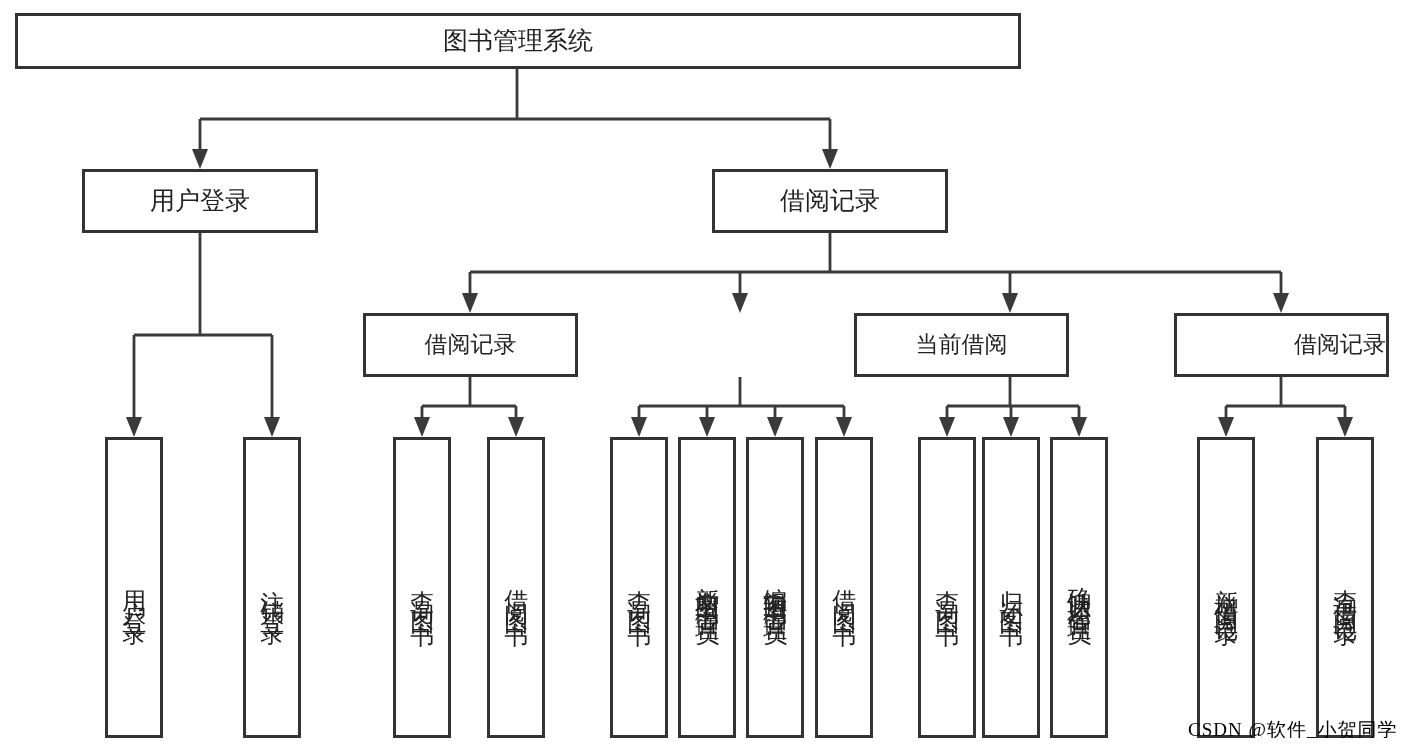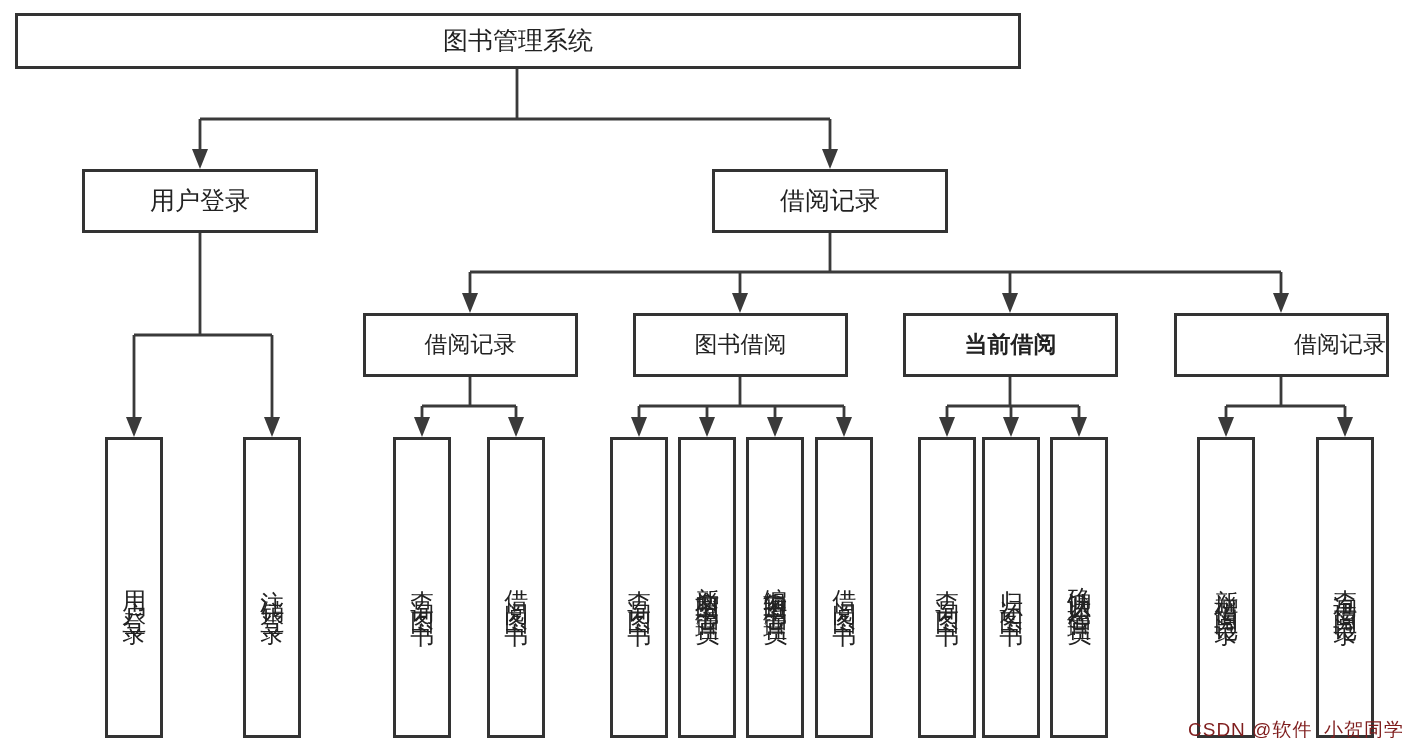--- a/index.html
+++ b/index.html
@@ -10,33 +10,33 @@
   .connectors{position:absolute;left:0;top:0;width:1405px;height:747px;}
   .node{
     position:absolute;box-sizing:border-box;background:#ffffff;
     border:3px solid #333333;display:flex;align-items:center;justify-content:center;
     text-align:center;line-height:1.1;
   }
   .node-root{left:15px;top:13px;width:1006px;height:56px;font-size:25px;}
   .node-branch{top:169px;width:236px;height:64px;font-size:25px;}
   .b1{left:82px;}  .b2{left:712px;}
   .node-module{top:313px;width:215px;height:64px;font-size:23px;}
-  .m1{left:363px;} .m2{left:633px;} .m3{left:903px;font-weight:bold;} .m4{left:1174px;justify-content:flex-end;}
+  .m1{left:363px;} .m2{left:633px;} .m3{left:854px;} .m4{left:1174px;justify-content:flex-end;}
   .leaf{top:437px;width:58px;height:301px;font-size:24px;}
   .leaf span{writing-mode:vertical-rl;text-orientation:mixed;display:block;}
   .v4 span{letter-spacing:11px;margin-top:11px;}
   .v6 span{letter-spacing:7px;margin-top:7px;}
   .v9 span{letter-spacing:5px;margin-top:5px;}
   .l1{left:105px;} .l2{left:243px;} .l3{left:393px;} .l4{left:487px;}
   .l5{left:610px;} .l6{left:678px;} .l7{left:746px;} .l8{left:815px;}
   .l9{left:918px;} .l10{left:982px;} .l11{left:1050px;}
   .l12{left:1197px;} .l13{left:1316px;}
   .watermark{
-    position:absolute;left:1188px;top:717px;font-size:19px;color:#7f1d1d;
-    white-space:nowrap;z-index:5;letter-spacing:1px;
+    position:absolute;left:1188px;top:717px;font-size:19px;color:#000000;
+    white-space:nowrap;z-index:5;letter-spacing:1px;font-family:Liberation Serif, serif;
   }
 </style>
 </head>
 <body>
 
 <div class="stage">
 
   <svg class="connectors" viewBox="0 0 1405 747" xmlns="http://www.w3.org/2000/svg">
     <g stroke="#3a3a3a" stroke-width="2.8" fill="none">
       <path d="M517 68 V119 M200 119 H830 M200 119 V151 M830 119 V151"></path>
@@ -77,23 +77,20 @@
   <div class="node node-branch b1">
     <span>用户登录</span>
   </div>
   <div class="node node-branch b2">
     <span>借阅记录</span>
   </div>
 
   <div class="node node-module m1">
     <span>借阅记录</span>
   </div>
-  <div class="node node-module m2">
-    <span>图书借阅</span>
-  </div>
   <div class="node node-module m3">
     <span>当前借阅</span>
   </div>
   <div class="node node-module m4">
     <span>借阅记录</span>
   </div>
 
   <div class="node leaf v4 l1">
     <span>用户登录</span>
   </div>

